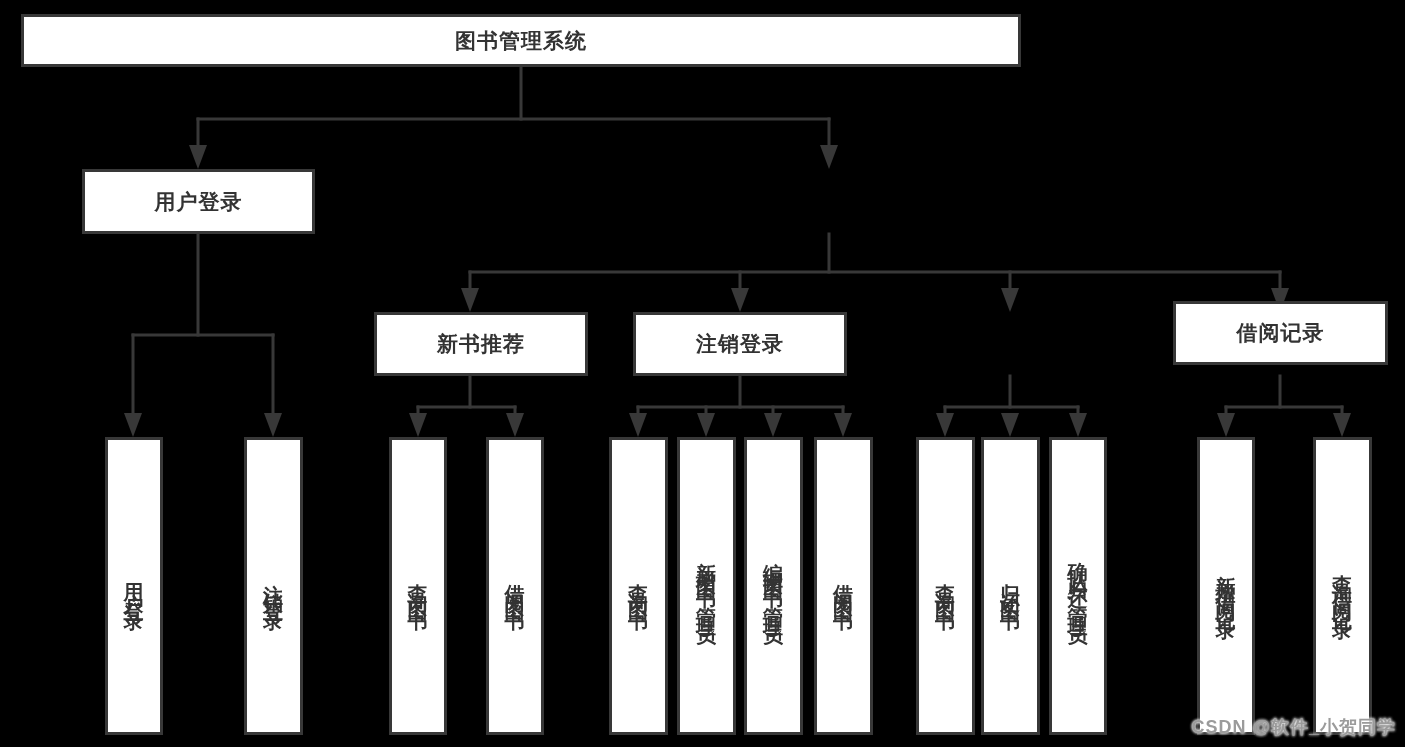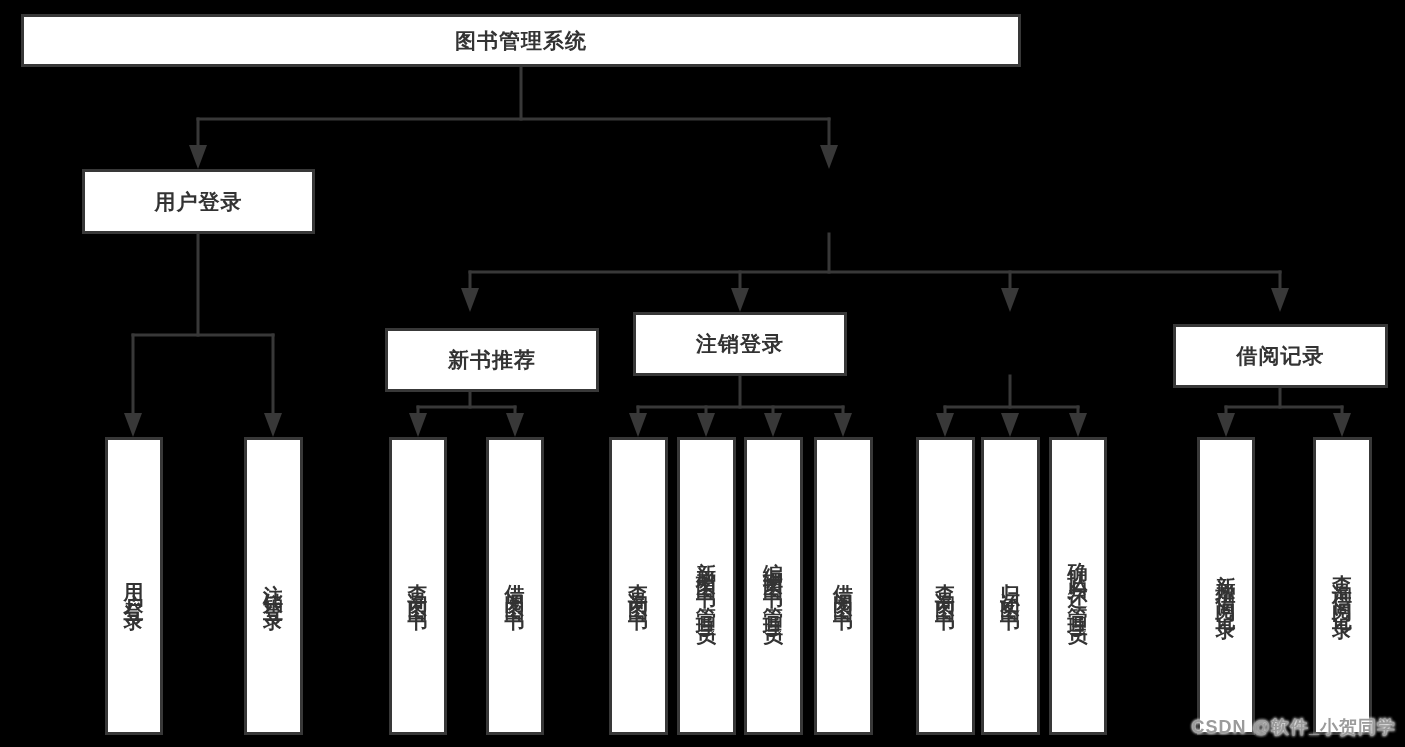--- a/index.html
+++ b/index.html
@@ -113,23 +113,23 @@
       <polygon points="1069,413 1087,413 1078,437"></polygon>
       <polygon points="1217,413 1235,413 1226,437"></polygon>
       <polygon points="1333,413 1351,413 1342,437"></polygon>
     </g>
   </svg>
 
   <div class="node" style="left:21px; top:14px; width:1000px; height:53px;">图书管理系统</div>
 
   <div class="node" style="left:82px; top:169px; width:233px; height:65px;">用户登录</div>
 
-  <div class="node" style="left:385px; top:312px; width:214px; height:64px;margin-top:16px;">新书推荐</div>
+  <div class="node" style="left:374px; top:312px; width:214px; height:64px;">新书推荐</div>
   <div class="node" style="left:633px; top:312px; width:214px; height:64px;">注销登录</div>
-  <div class="node" style="left:1173px; top:324px; width:215px; height:64px;text-align:right;">借阅记录</div>
+  <div class="node" style="left:1173px; top:301px; width:215px; height:64px;text-align:right;">借阅记录</div>
 
   <div class="node leaf" style="left:105px; top:437px; width:58px; height:298px;">用户登录</div>
   <div class="node leaf" style="left:244px; top:437px; width:59px; height:298px;">注销登录</div>
 
   <div class="node leaf" style="left:389px; top:437px; width:58px; height:298px;">查询图书</div>
   <div class="node leaf" style="left:486px; top:437px; width:58px; height:298px;">借阅图书</div>
 
   <div class="node leaf" style="left:609px; top:437px; width:59px; height:298px;">查询图书</div>
   <div class="node leaf" style="left:677px; top:437px; width:59px; height:298px;">新增图书（管理员）</div>
   <div class="node leaf" style="left:744px; top:437px; width:59px; height:298px;">编辑图书（管理员）</div>

